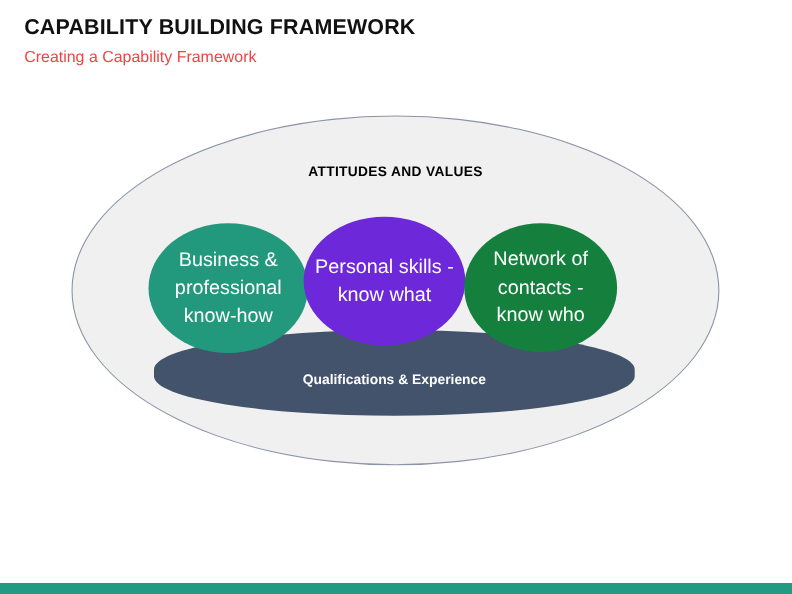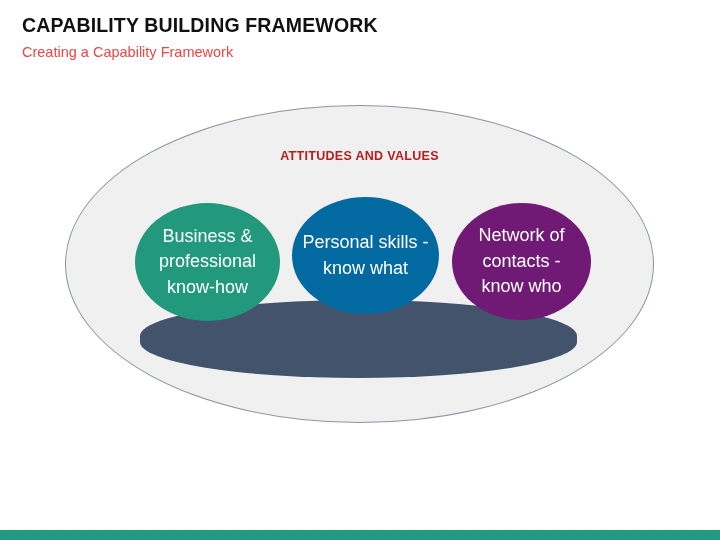--- a/index.html
+++ b/index.html
@@ -73,21 +73,21 @@
   }
 
   #attitudes-label {
     position: absolute;
     left: 65px;
     top: 149px;
     width: 589px;
     text-align: center;
     font-size: 12.5px;
     font-weight: bold;
-    color: #b91c1c;
+    color: #000000;
     letter-spacing: 0.3px;
   }
 
   
   #base-shape {
     left: 140px;
     top: 300px;
     width: 437px;
     height: 78px;
     background: #42536b;
@@ -117,32 +117,32 @@
     box-sizing: border-box;
   }
   #pillar-business {
     left: 135px;
     top: 203px;
     width: 145px;
     height: 118px;
     background: #22997d;
   }
   #pillar-personal {
-    left: 292px;
+    left: 276px;
     top: 197px;
     width: 147px;
     height: 117px;
-    background: #0369a1;
+    background: #6d28d9;
   }
   #pillar-network {
-    left: 452px;
+    left: 422px;
     top: 203px;
     width: 139px;
     height: 117px;
-    background: #701a75;
+    background: #15803d;
   }
 
   .pillar-text {
     display: block;
     width: 100%;
   }
 
   
   #footer-bar {
     position: absolute;
@@ -164,20 +164,21 @@
   </div>
 
   <div id="diagram">
 
     <div class="ellipse" id="outer-ellipse"></div>
 
     <div id="attitudes-label">ATTITUDES AND VALUES</div>
 
     <div class="ellipse" id="base-shape"></div>
 
+    <div id="base-shape-label">Qualifications &amp; Experience</div>
 
     <div class="ellipse pillar" id="pillar-business">
       <span class="pillar-text">Business &amp; professional know-how</span>
     </div>
 
     <div class="ellipse pillar" id="pillar-personal">
       <span class="pillar-text">Personal skills - know what</span>
     </div>
 
     <div class="ellipse pillar" id="pillar-network">

